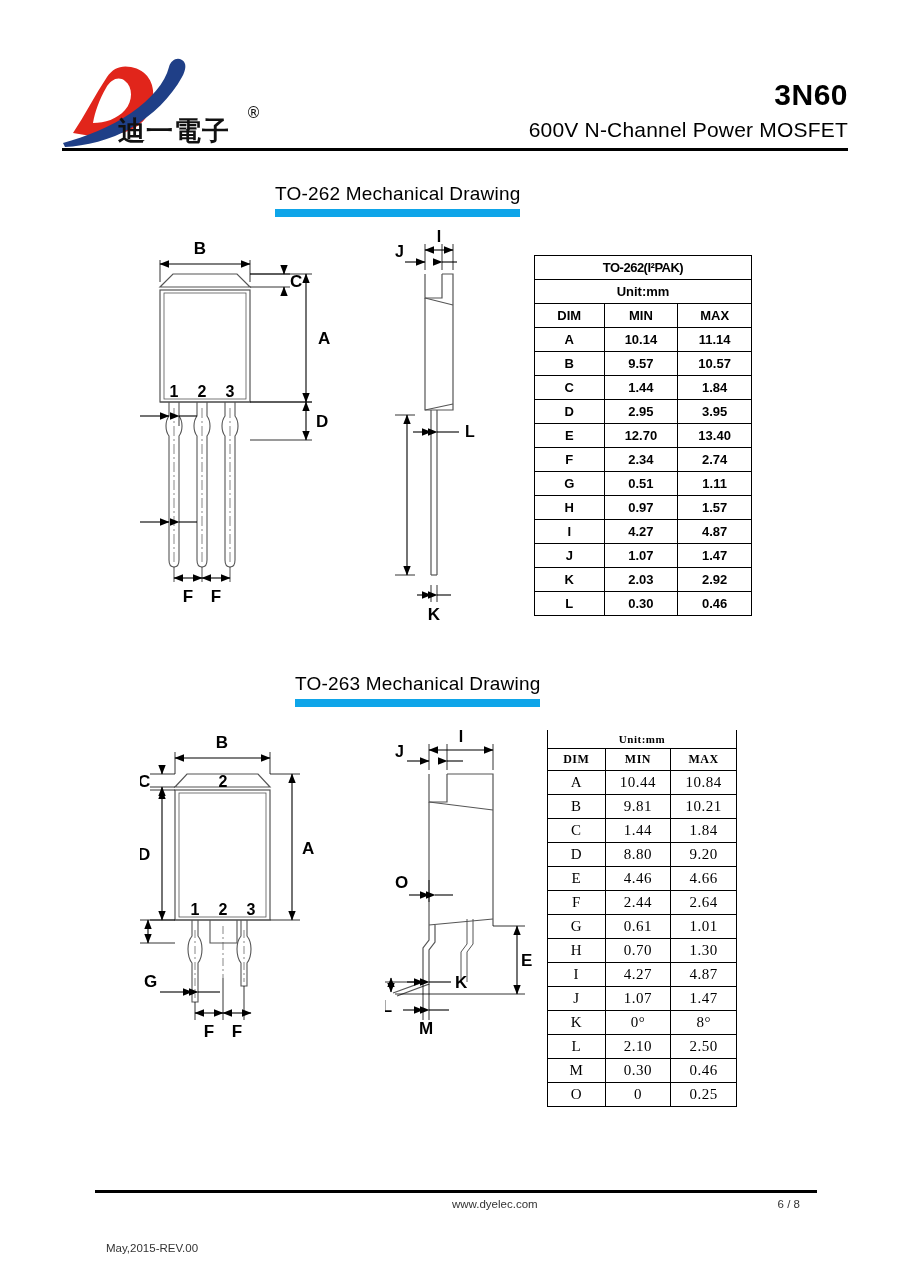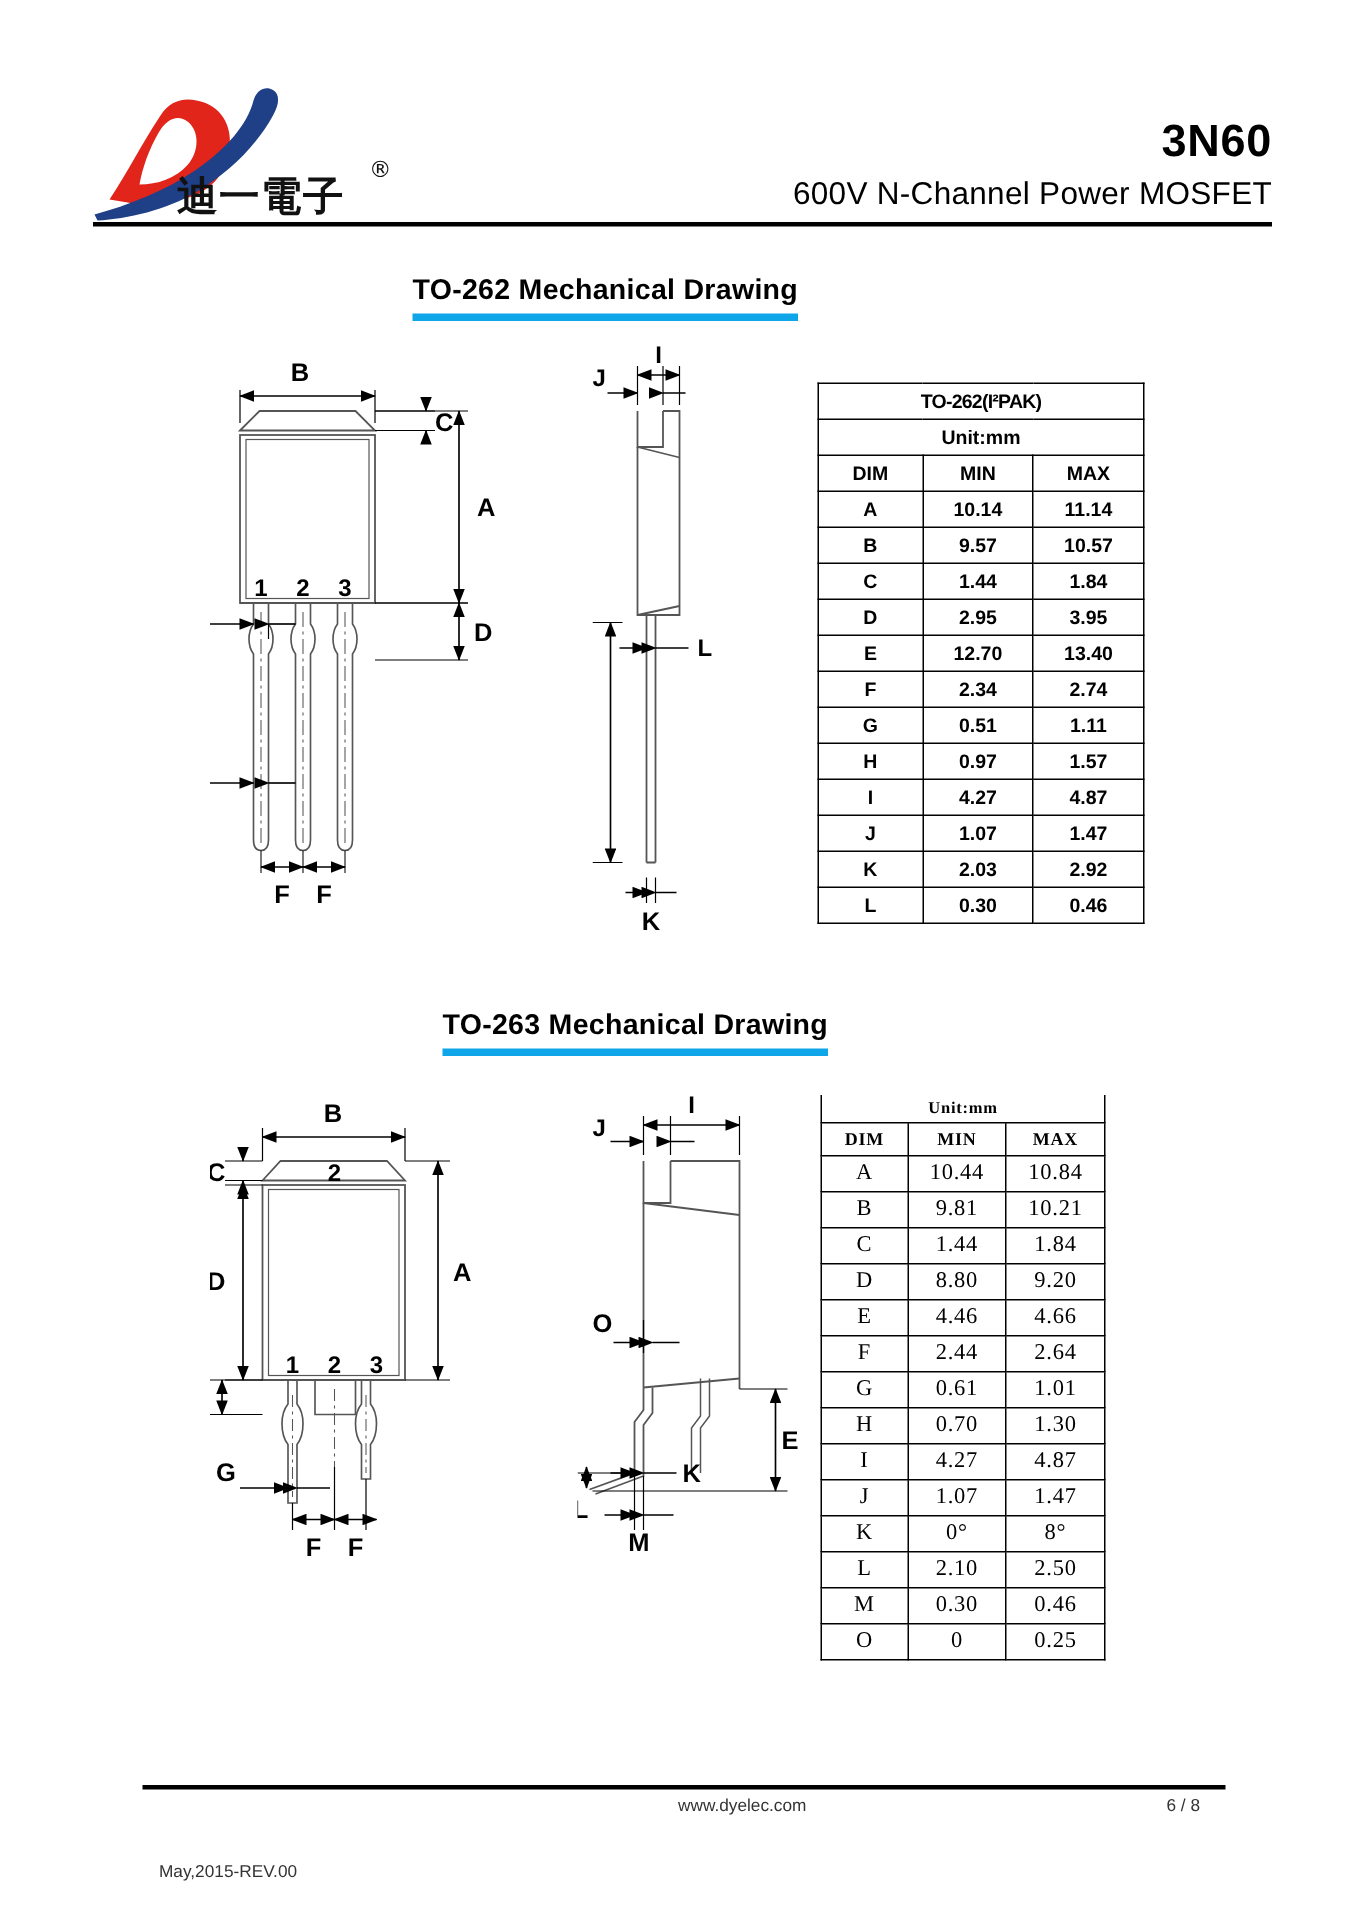--- a/index.html
+++ b/index.html
@@ -13,34 +13,34 @@
   .logo-cn{position:absolute;left:118px;top:113px;font-size:27px;font-weight:bold;
            letter-spacing:1px;font-family:"DejaVu Sans",sans-serif;color:#111;}
   .logo-reg{position:absolute;left:246px;top:104px;font-size:15px;color:#111;
             font-family:"DejaVu Sans",sans-serif;}
   .part-no{position:absolute;right:62px;top:78px;font-size:30px;font-weight:bold;
            letter-spacing:.5px;}
   .part-desc{position:absolute;right:62px;top:118px;font-size:21px;letter-spacing:.2px;}
   .head-rule{position:absolute;left:62px;top:148px;width:786px;height:3px;background:#000;}
 
   
-  .sec-title{position:absolute;font-size:19px;font-weight:bold;letter-spacing:.2px;
-             padding-bottom:4px;border-bottom:5px solid #0ea5e9;white-space:nowrap;}
+  .sec-title{position:absolute;font-size:19px;font-weight:normal;letter-spacing:.2px;
+             padding-bottom:4px;border-bottom:8px solid #0ea5e9;white-space:nowrap;}
   #sec1{left:275px;top:183px;}
   #sec2{left:295px;top:673px;}
 
   
   .dimtable{position:absolute;border-collapse:collapse;background:#fff;}
   .dimtable td{border:1px solid #000;text-align:center;}
   .tbl-title{font-size:25px;font-weight:bold;padding:4px 0 2px;letter-spacing:-.5px;}
   .tbl-unit{font-size:11px;font-weight:bold;padding:0 0 4px;border-top:none !important;}
   .hdr td{font-size:13px;font-weight:bold;padding:5px 0;}
   .dimtable tbody td{font-size:13px;font-weight:bold;padding:4px 0;}
 
-  #table262{left:545px;top:255px;width:218px;border-radius:12px;}
+  #table262{left:534px;top:255px;width:218px;border-radius:12px;}
   #table262 td.c-dim{width:70px;}
   #table262 td.c-min{width:74px;}
   #table262 td.c-max{width:74px;}
 
   #table263{left:547px;top:730px;width:190px;
             font-family:"Liberation Serif",serif;}
   #table263 .tbl-title{font-size:22px;font-weight:normal;letter-spacing:0;}
   #table263 .tbl-unit{font-size:11px;font-weight:bold;}
   #table263 .hdr td{font-size:12px;font-weight:bold;}
   #table263 tbody td{font-size:15px;font-weight:normal;letter-spacing:.5px;padding:3px 0;}

